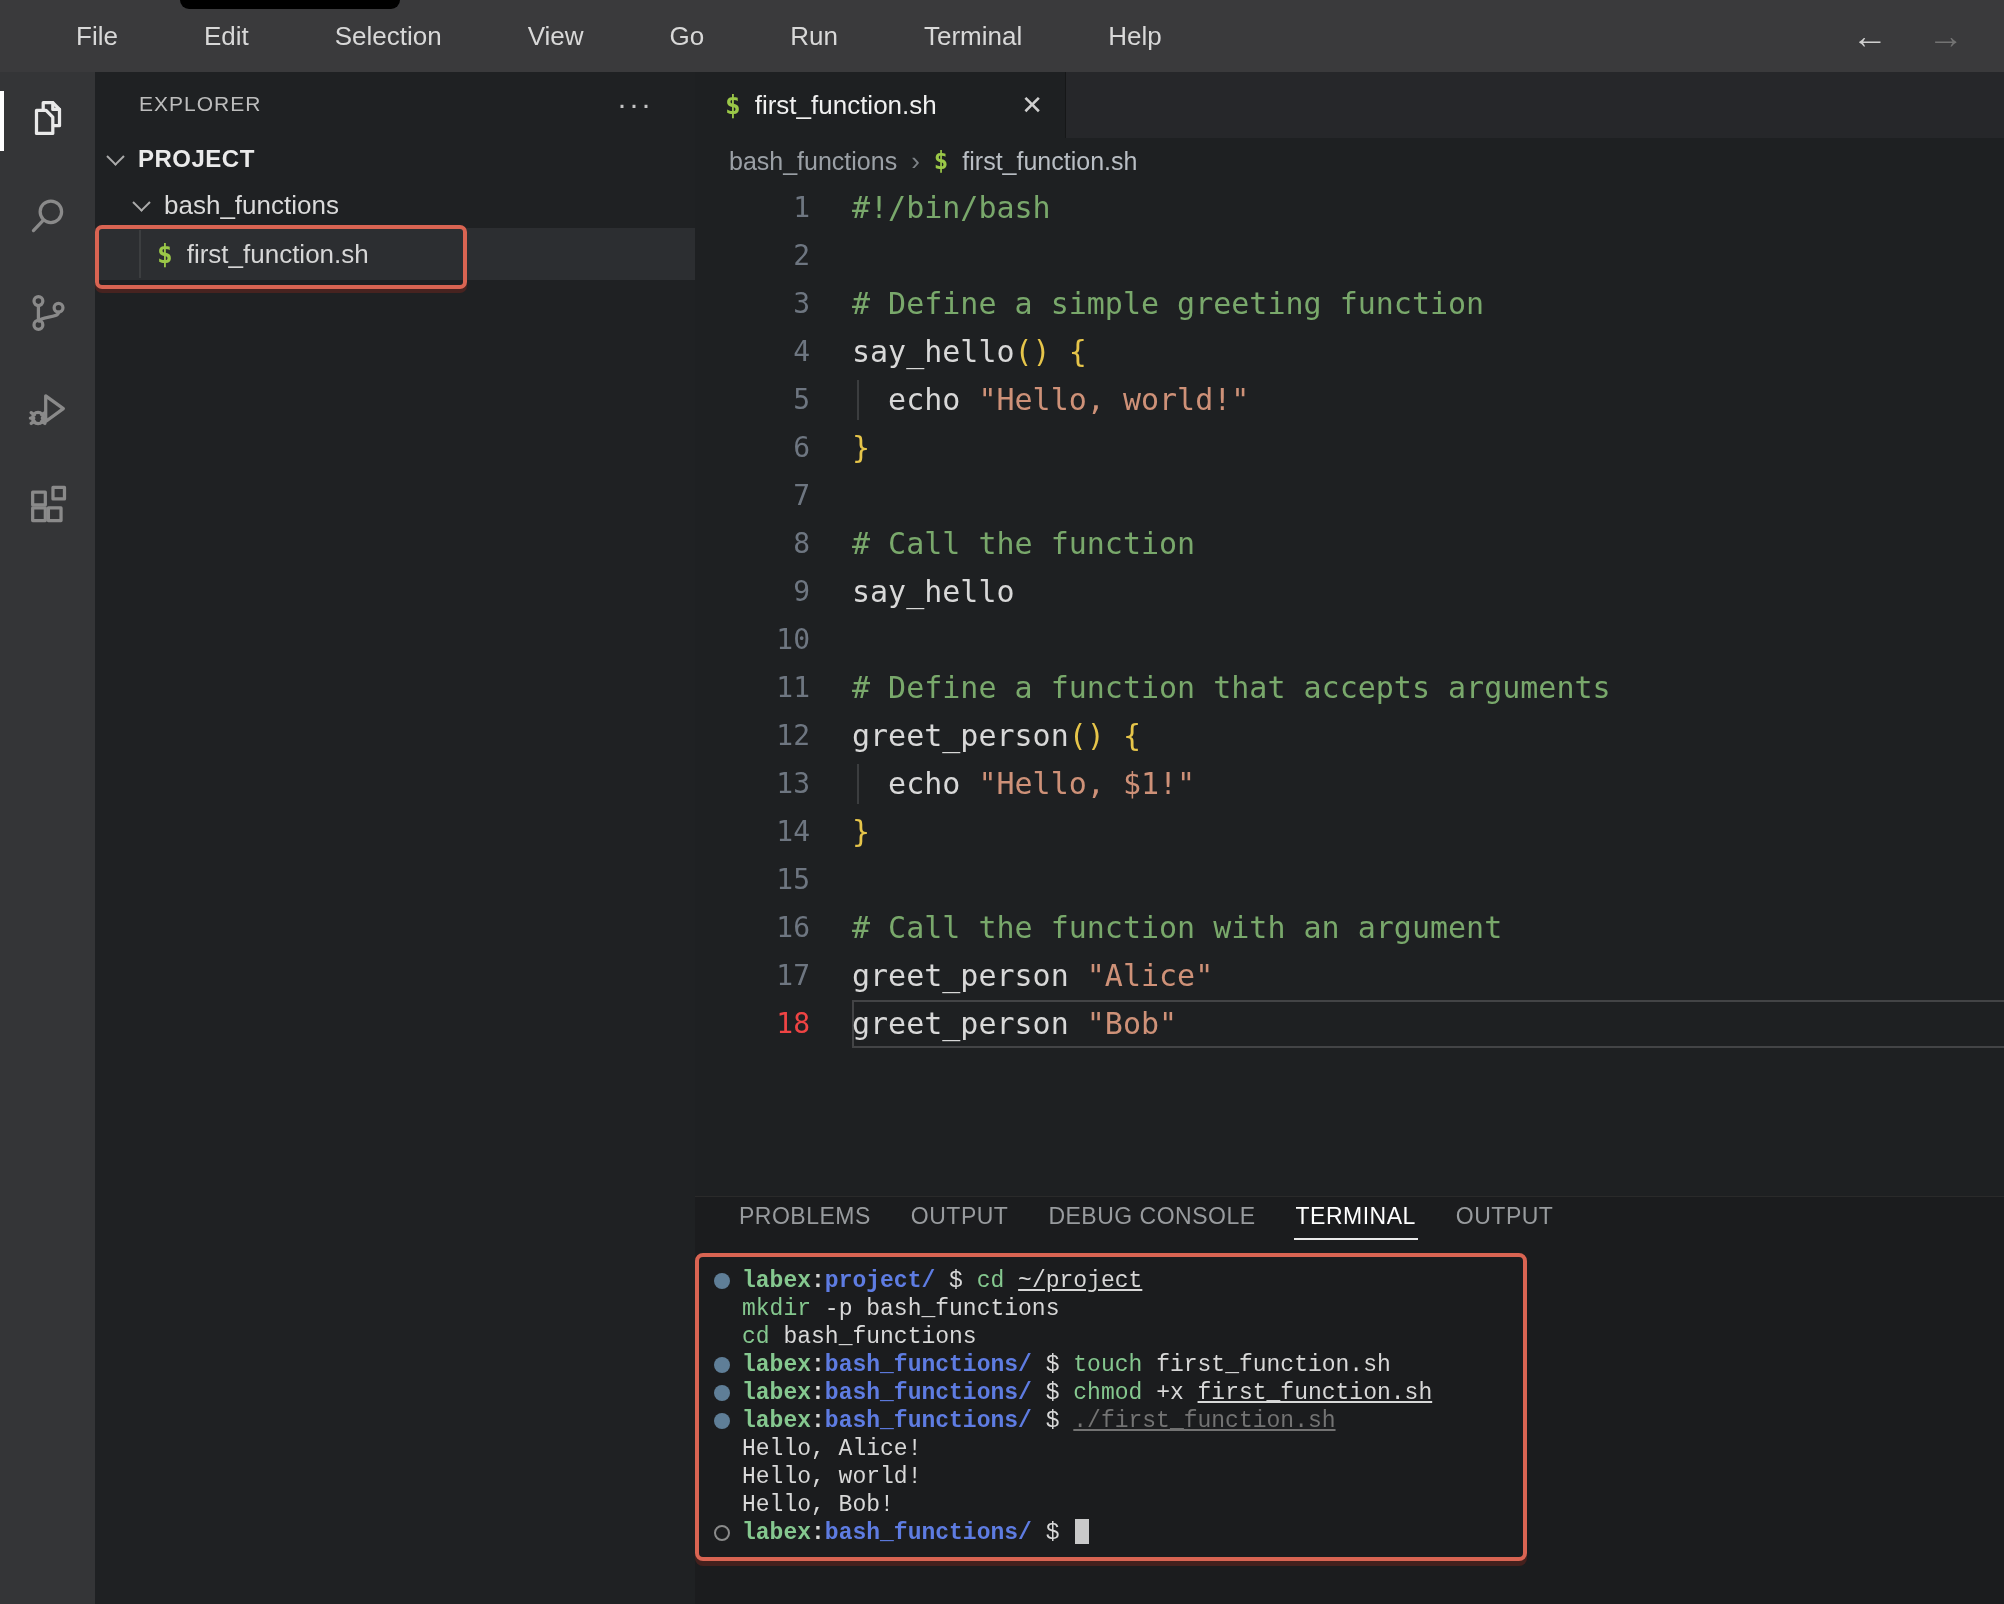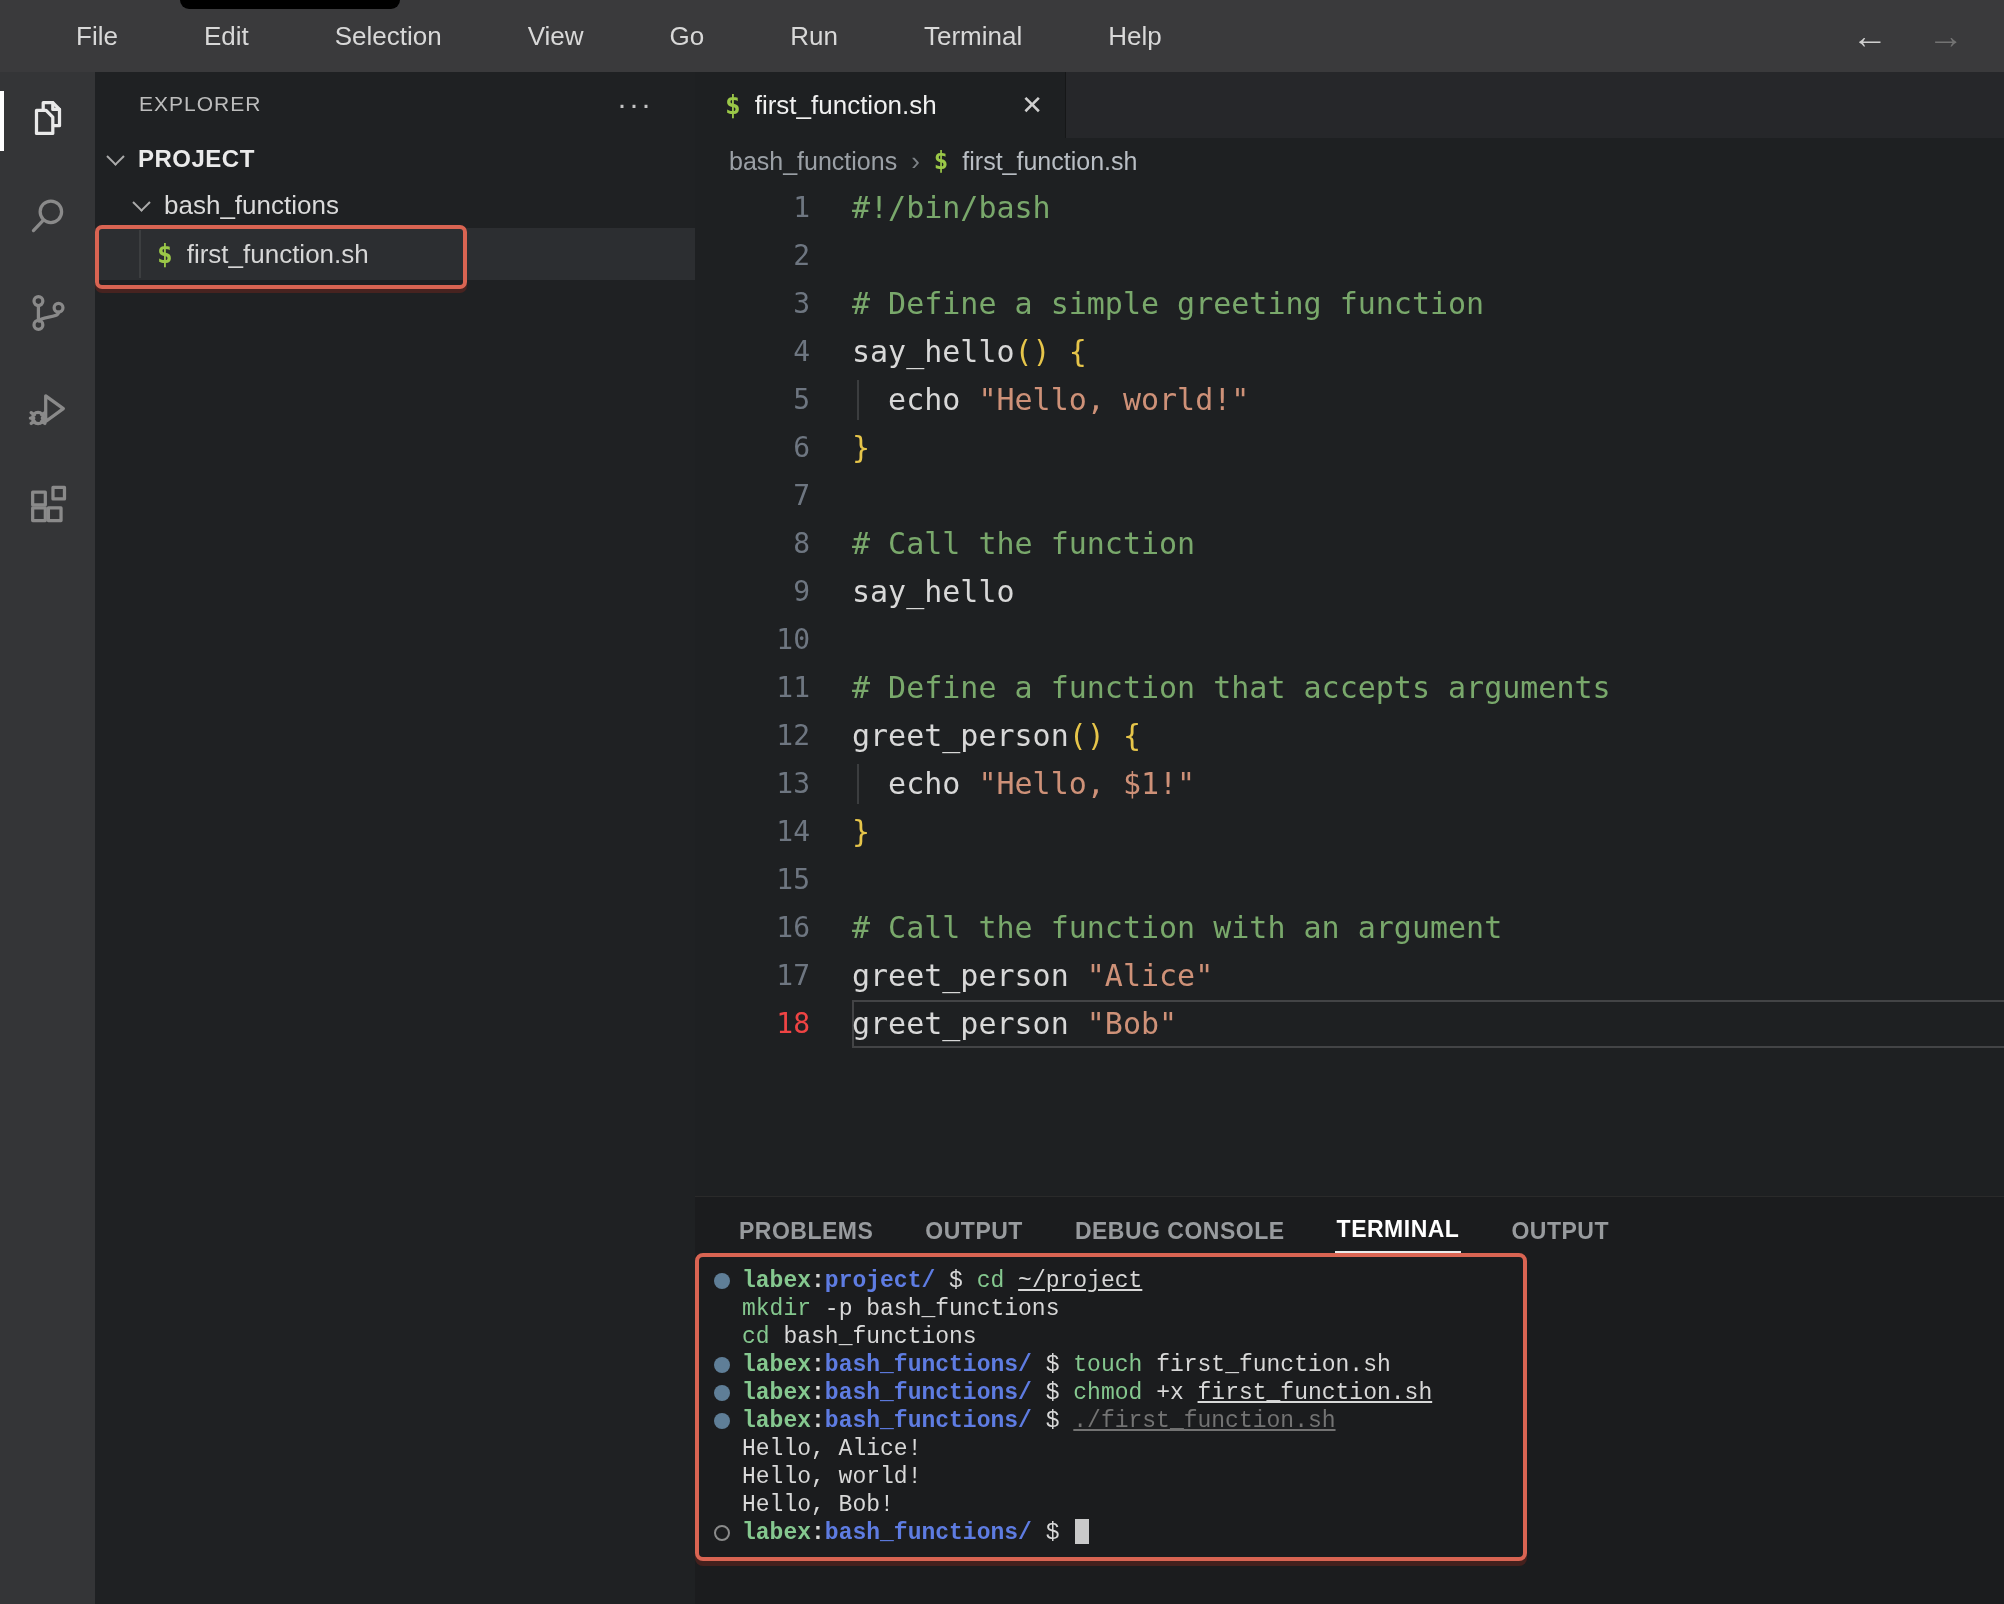--- a/index.html
+++ b/index.html
@@ -67,21 +67,21 @@
   .cl.cur .gut{color:#ef4444;}
   .ctx{flex:1;position:relative;}
   .cl.cur .ctx{box-shadow:inset 0 2px #434446, inset 2px 0 #434446, inset 0 -2px #434446;}
   .guide{position:absolute;left:5px;top:4px;bottom:4px;width:2px;background:#3b3d3f;}
   .seg-pl{color:#d8d8d8;}
   .seg-cm{color:#79a86b;}
   .seg-st{color:#ce9178;}
   .seg-br{color:#e6c54a;}
   
   .panel{flex:1;background:#1b1c1e;display:flex;flex-direction:column;border-top:1px solid #2a2a2a;}
-  .ptabs{height:56px;flex:none;display:flex;align-items:flex-end;gap:48px;padding-left:42px;font-weight:bold;}
+  .ptabs{height:56px;flex:none;display:flex;align-items:flex-start;gap:36px;padding-left:42px;}
   .ptab{font-size:23px;letter-spacing:.5px;color:#989b9e;padding:6px 2px 8px;}
   .ptab.active{color:#ffffff;border-bottom:2px solid #e9e9e9;}
   .term-box{position:relative;margin-left:0;width:832px;height:308px;box-sizing:border-box;
     border:4px solid #d96452;border-radius:8px;box-shadow:0 5px 0 rgba(120,38,28,.45);
     background:#1b1c1e;padding:10px 0 0 12px;overflow:hidden;}
   .terminal{font-family:"DejaVu Sans Mono",monospace;font-size:23px;}
   .tl{display:flex;align-items:center;height:28px;white-space:pre;font-family:Liberation Mono, monospace;}
   .dot{width:16px;height:16px;border-radius:50%;margin:0 12px 0 3px;flex:none;box-sizing:border-box;}
   .dot.filled{background:#5f7e97;}
   .dot.hollow{border:2px solid #8a8a8a;}

